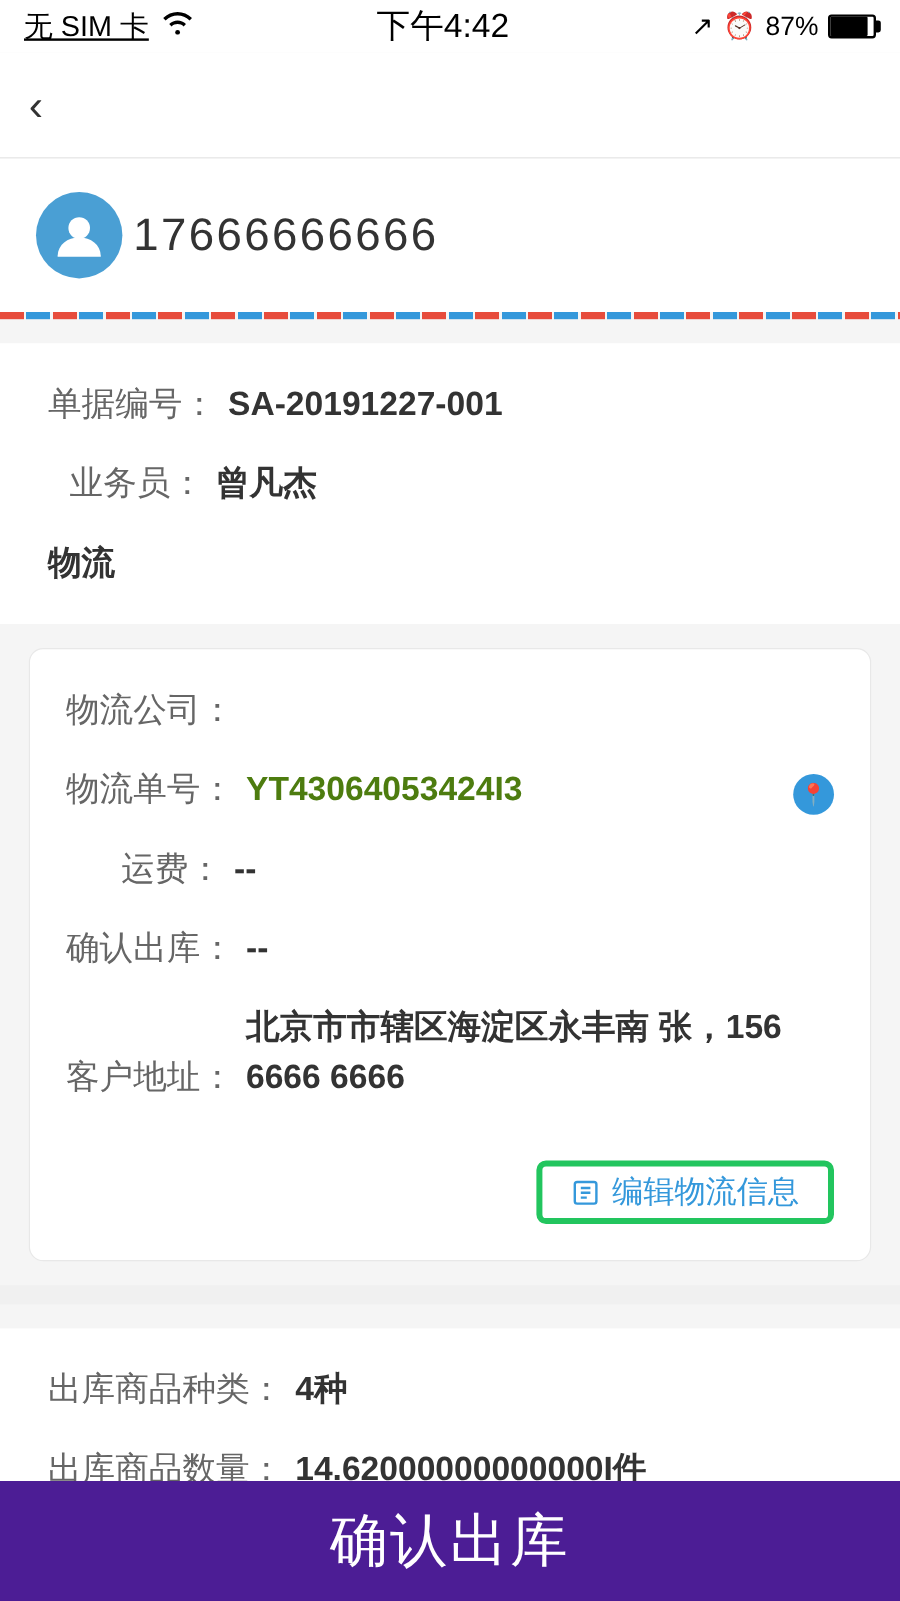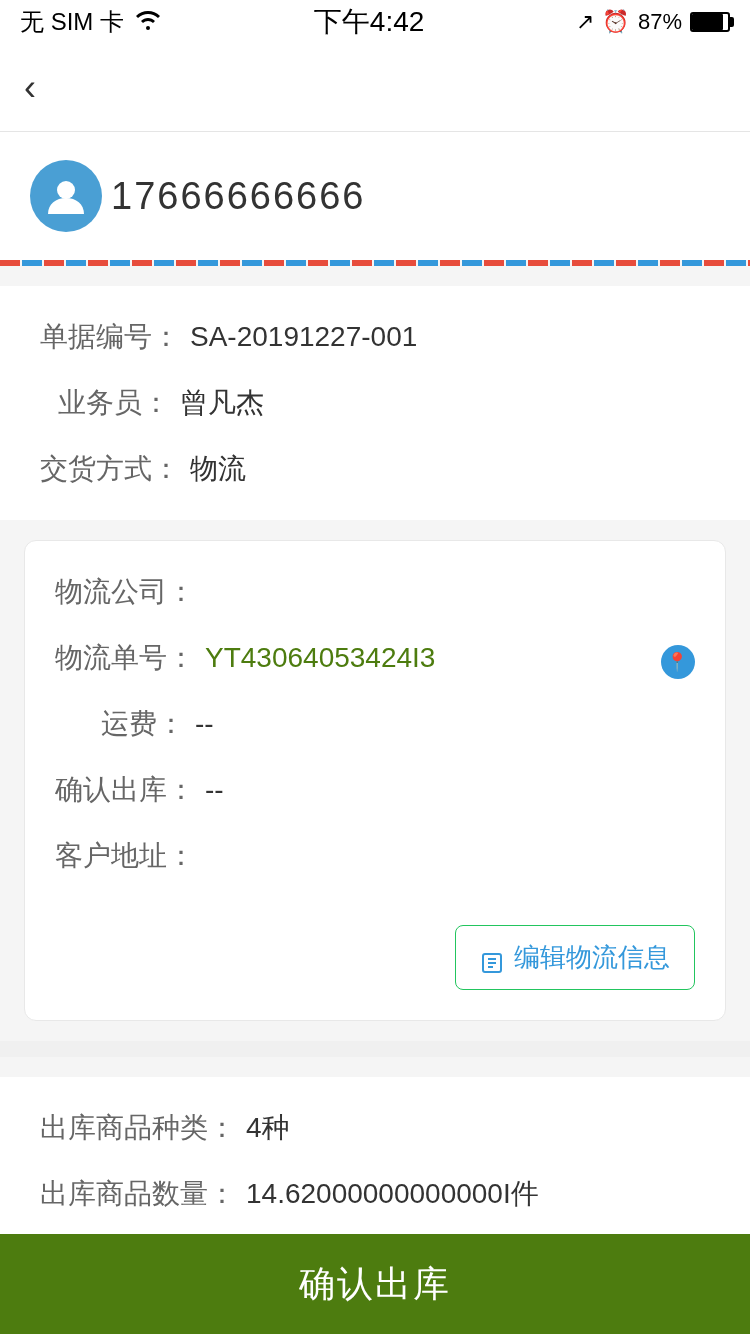--- a/index.html
+++ b/index.html
@@ -17,21 +17,21 @@
     .status-bar {
       height: 44px;
       background: #fff;
       display: flex;
       align-items: center;
       justify-content: space-between;
       padding: 0 20px;
       font-size: 24px;
       color: #000;
     }
-    .status-left { display: flex; align-items: center; gap: 10px; }
+    .status-left { display: flex; align-items: center; gap: 10px; text-decoration: underline; }
     .status-right { display: flex; align-items: center; gap: 8px; font-size: 22px; }
 
     
     .nav-bar {
       height: 88px;
       background: #fff;
       display: flex;
       align-items: center;
       justify-content: center;
       position: relative;
@@ -113,20 +113,21 @@
       color: #666;
       white-space: nowrap;
       min-width: 130px;
       text-align: right;
       margin-right: 10px;
       flex-shrink: 0;
     }
     .info-value {
       color: #333;
       flex: 1;
+      font-weight: bold;
     }
     .info-value.blue { color: #4d7c0f; }
 
     
     .logistics-card {
       background: #fff;
       margin: 20px 24px;
       border-radius: 12px;
       border: 1px solid #e8e8e8;
       padding: 30px;
@@ -144,27 +145,27 @@
       color: white;
       font-size: 18px;
       vertical-align: middle;
       margin-left: 12px;
       cursor: pointer;
     }
 
     
     .edit-logistics-btn {
       display: flex;
-      align-items: flex-end;
+      align-items: center;
       gap: 10px;
-      border: 1px solid #22c55e;
+      border: 5px solid #22c55e;
       color: #3498db;
       background: #fff;
       border-radius: 8px;
-      padding: 14px 24px;
+      padding: 4px 24px;
       font-size: 26px;
       cursor: pointer;
       float: right;
       margin-top: 24px;
     }
 
     
     .goods-section {
       background: #fff;
       margin-top: 20px;
@@ -204,24 +205,24 @@
       position: fixed;
       bottom: 0;
       left: 0;
       width: 750px;
       background: #3498db;
       padding: 0;
     }
     .confirm-btn {
       width: 100%;
       height: 100px;
-      background: #4d7c0f;
+      background: #4c1d95;
       border: none;
       color: #fff;
-      font-size: 36px;
+      font-size: 48px;
       font-weight: 500;
       cursor: pointer;
       letter-spacing: 2px;
     }
   </style>
 </head>
 <body>
 
 <div class="status-bar">
   <div class="status-left">
@@ -267,21 +268,20 @@
   <div class="info-section">
     <div class="info-row">
       <span class="info-label">单据编号：</span>
       <span class="info-value">SA-20191227-001</span>
     </div>
     <div class="info-row">
       <span class="info-label">业务员：</span>
       <span class="info-value">曾凡杰</span>
     </div>
     <div class="info-row">
-      <span class="info-label">交货方式：</span>
       <span class="info-value">物流</span>
     </div>
   </div>
 
   <div class="logistics-card">
     <div class="info-row">
       <span class="info-label">物流公司：</span>
     </div>
     <div class="info-row">
       <span class="info-label">物流单号：</span>
@@ -291,20 +291,21 @@
     <div class="info-row">
       <span class="info-label">运费：</span>
       <span class="info-value">--</span>
     </div>
     <div class="info-row">
       <span class="info-label">确认出库：</span>
       <span class="info-value">--</span>
     </div>
     <div class="info-row">
       <span class="info-label">客户地址：</span>
+      <span class="info-value">北京市市辖区海淀区永丰南  张，156 6666 6666</span>
     </div>
     <div class="clearfix">
       <button class="edit-logistics-btn">
         <svg width="24" height="24" viewBox="0 0 24 24" fill="none" stroke="#3498db" stroke-width="2">
           <rect x="3" y="3" width="18" height="18" rx="2"></rect>
           <path d="M8 12h8M8 8h8M8 16h5"></path>
         </svg>
         <span>编辑物流信息</span>
       </button>
     </div>

